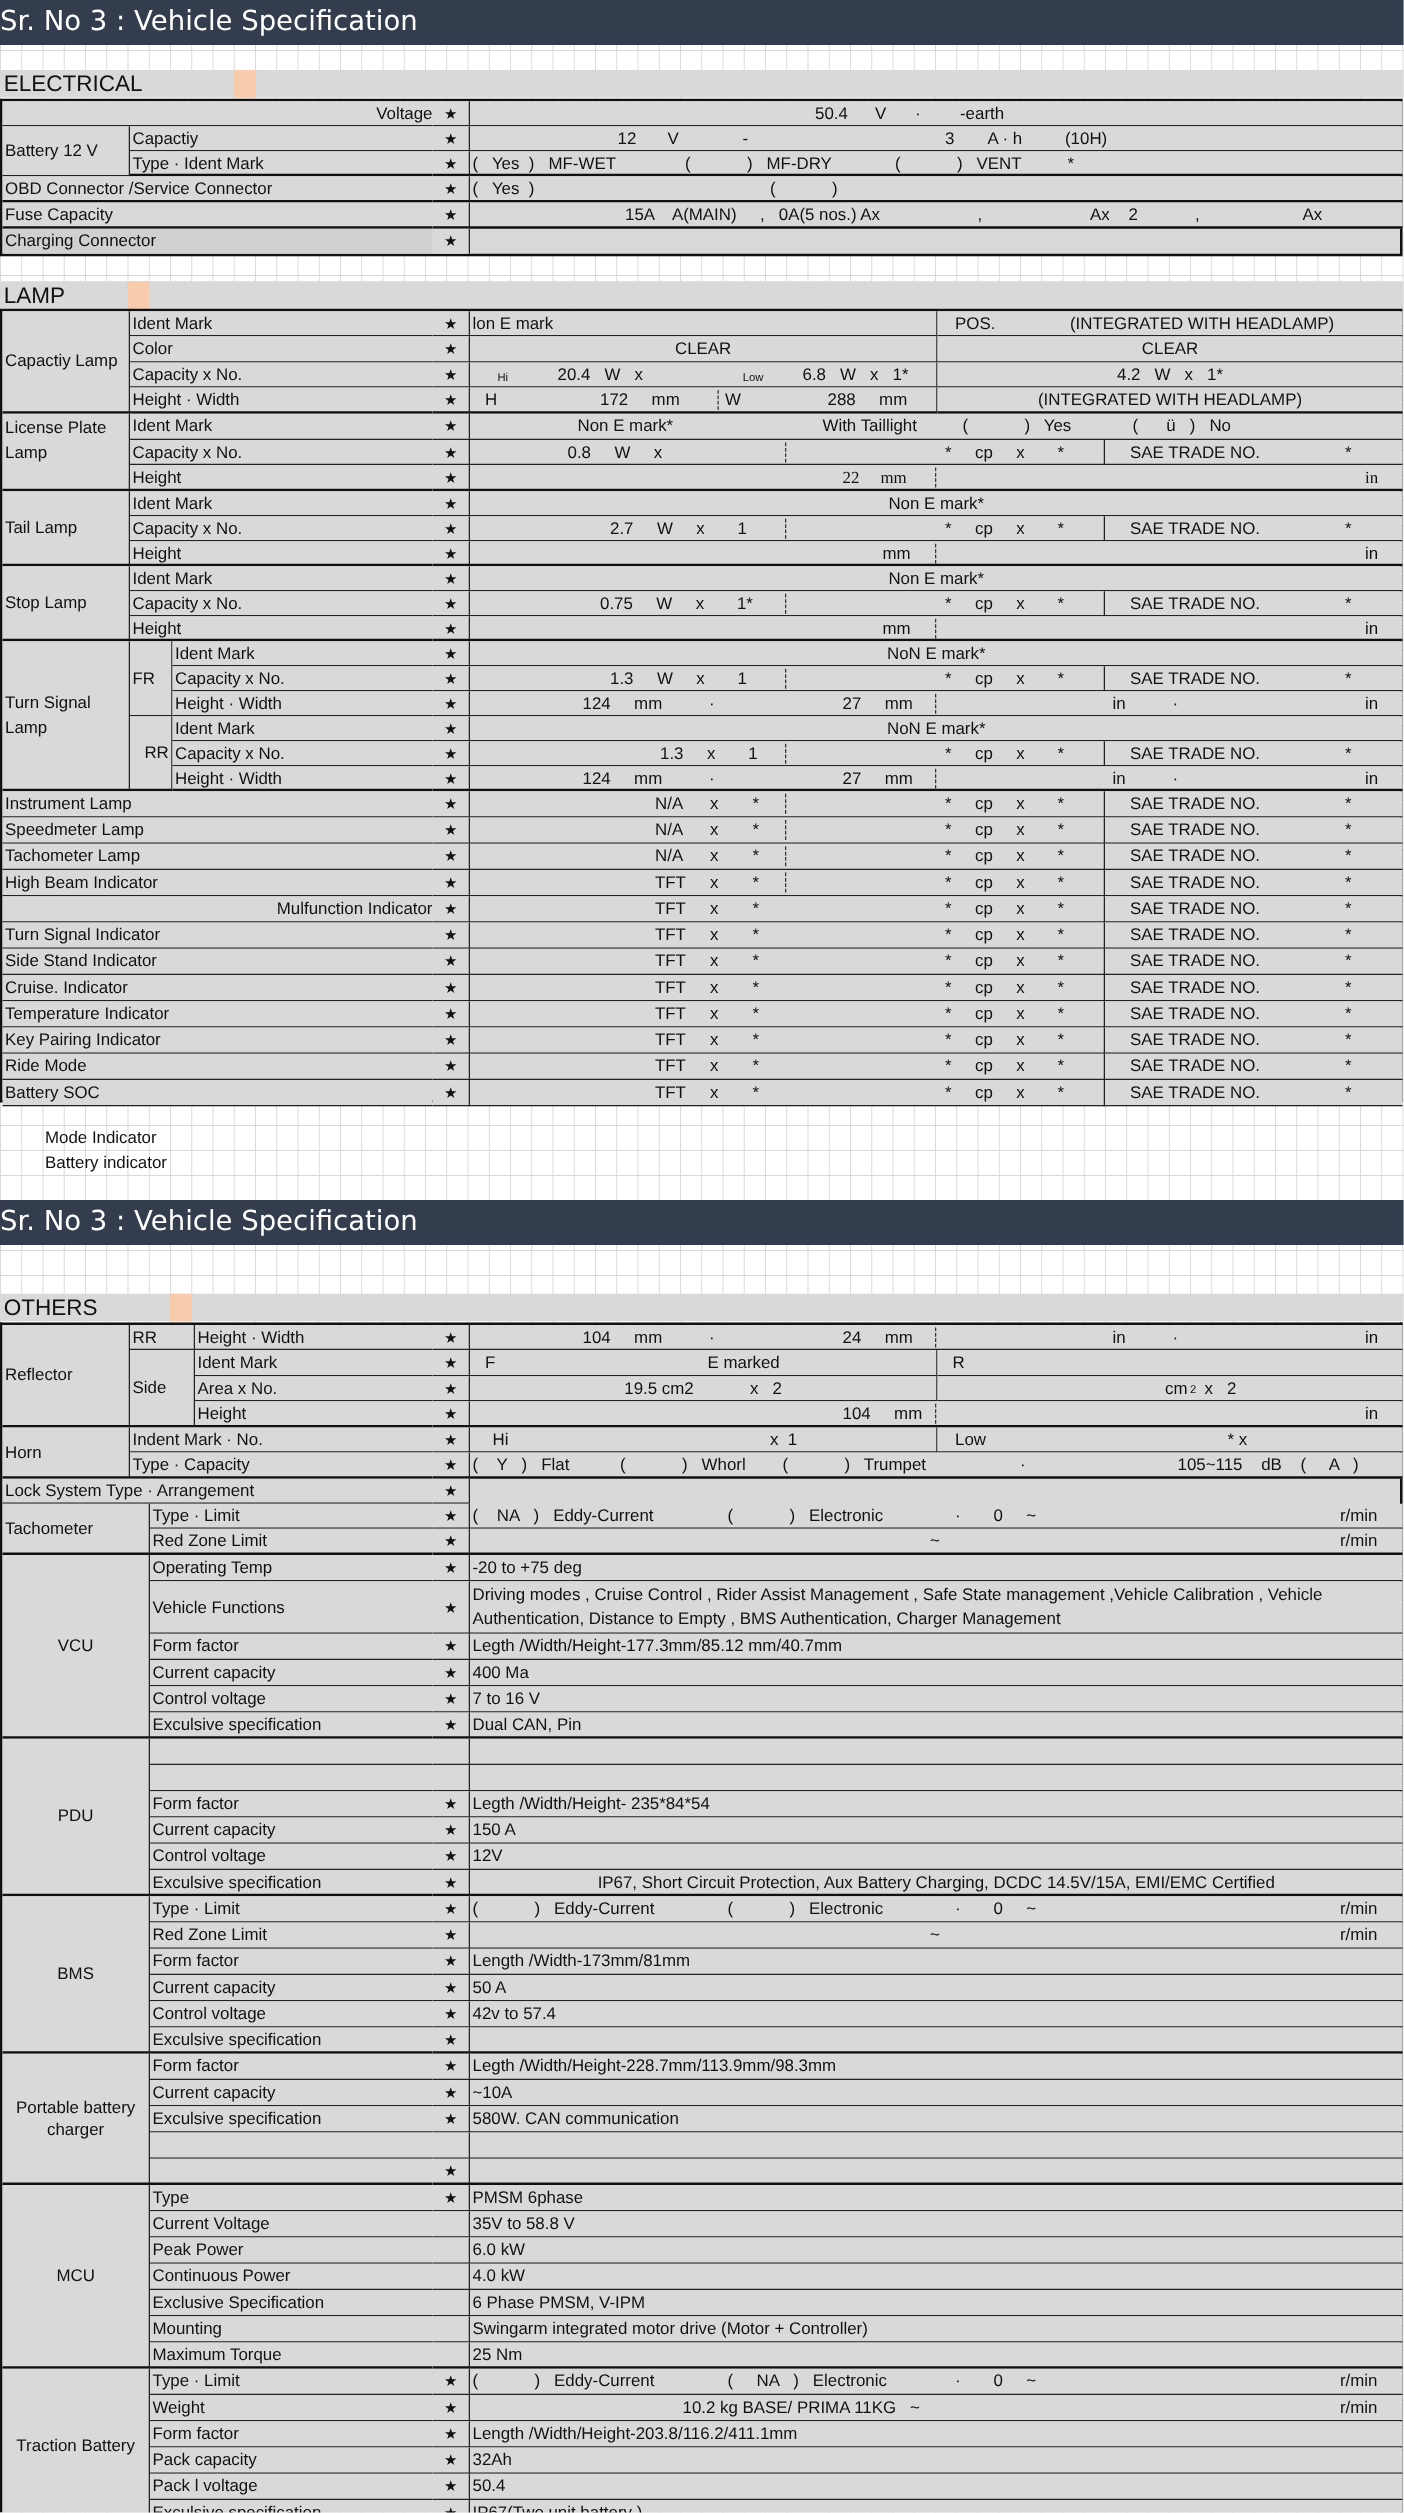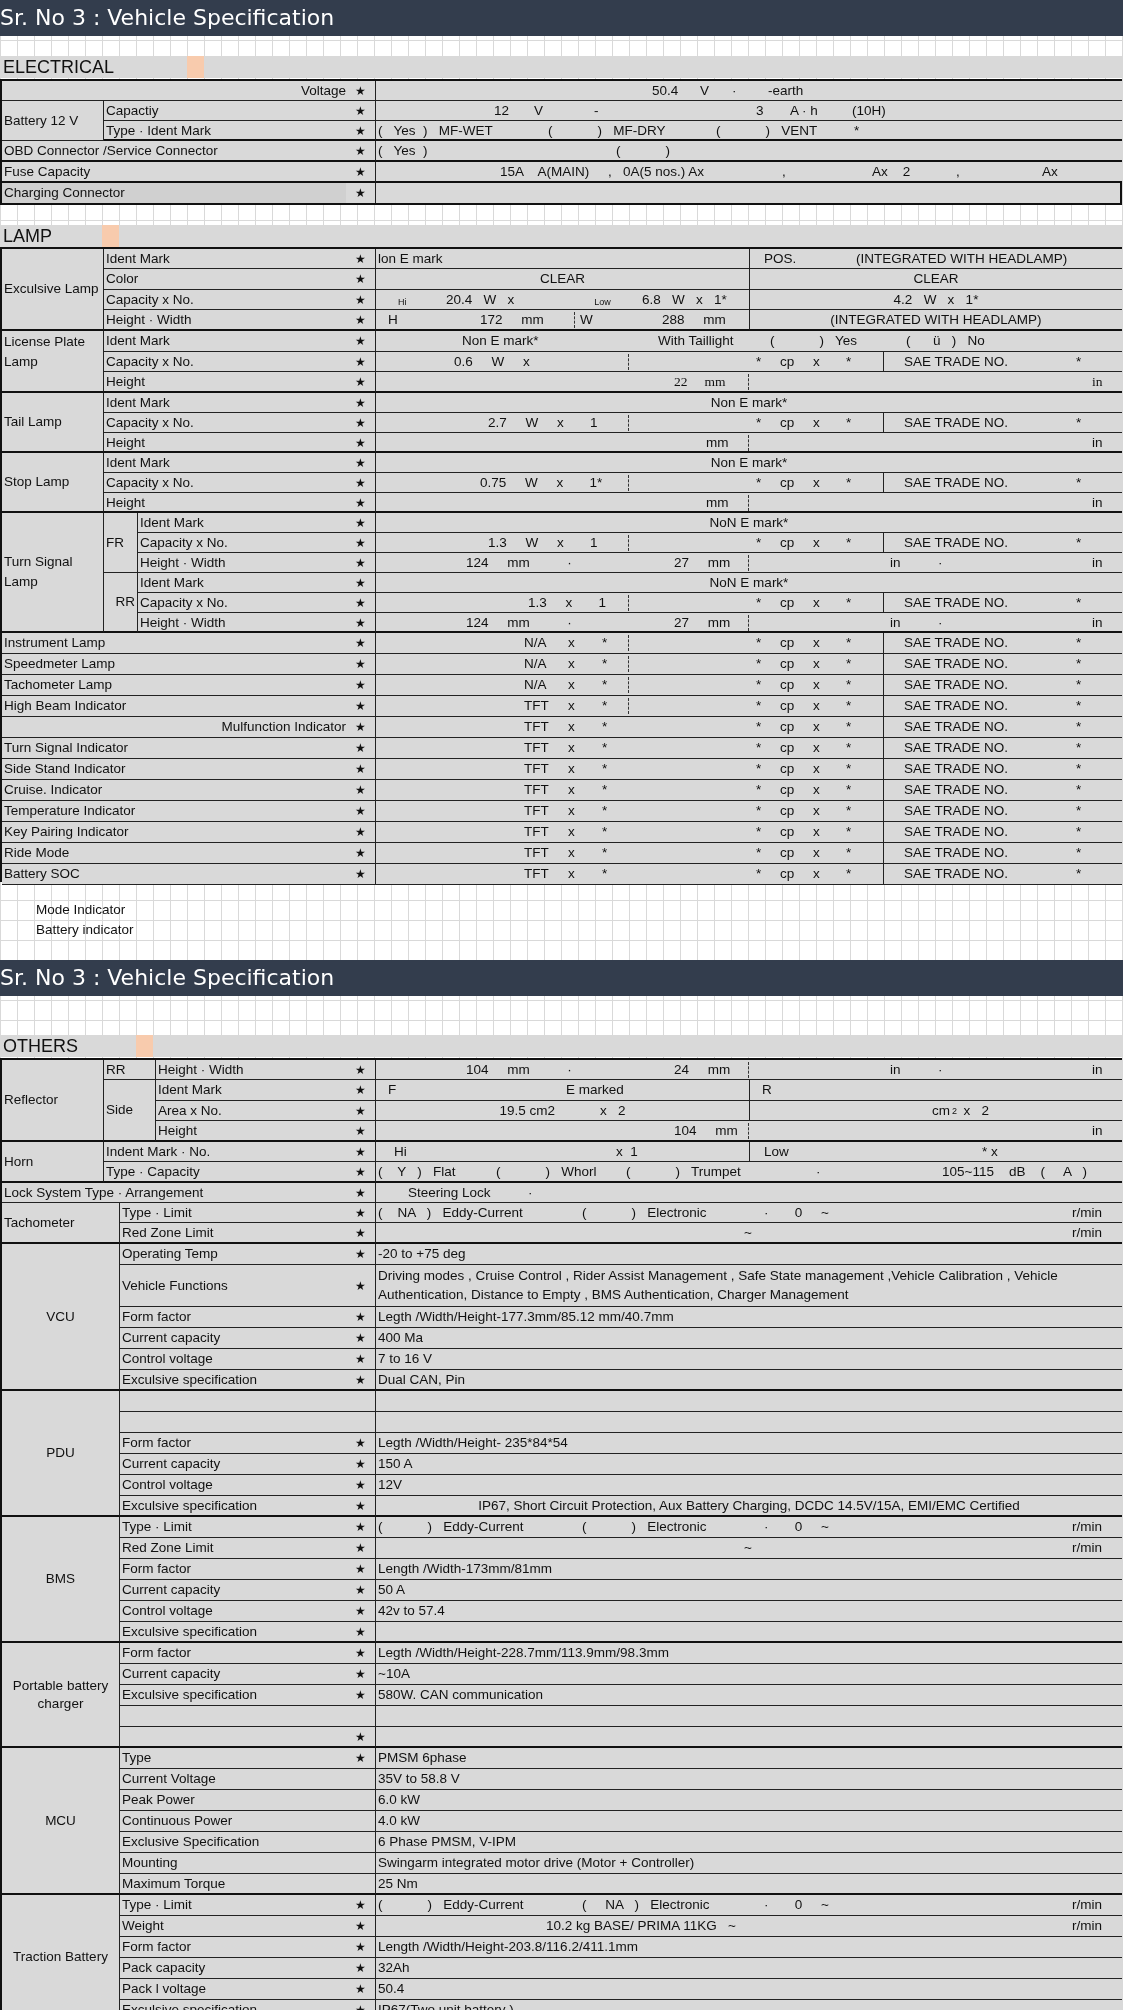--- a/index.html
+++ b/index.html
@@ -101,21 +101,21 @@
   <div class="c star" style="left:344px;top:102px;width:30px;height:20px;border-bottom:none;">★</div>
 </div>
 
 <div class="section-head" style="top:225px;">
   <span>LAMP</span>
   <span class="accent" style="left:102px;width:17px;"></span>
 </div>
 
 <div class="sheet" style="top:247px; height:635px;">
 
-  <div class="c vctr thick-b" style="left:0;top:0;width:102px;height:82px;white-space:normal;line-height:20px;">Exculsive Lamp</div>
+  <div class="c vctr thick-b" style="left:0;top:0;width:102px;height:82px;white-space:normal;line-height:20px;">Capactiy Lamp</div>
   <div class="c" style="left:102px;top:0;width:242px;height:20px;border-right:none;">Ident Mark</div>
   <div class="c star" style="left:344px;top:0;width:30px;height:20px;">★</div>
   <div class="c" style="left:374px;top:0;width:374px;height:20px;">lon E mark</div>
   <div class="c" style="left:748px;top:0;width:372px;height:20px;border-right:none;">
     <span class="t" style="left:14px;">POS.</span>
     <span class="t" style="left:106px;">(INTEGRATED WITH HEADLAMP)</span>
   </div>
 
   <div class="c" style="left:102px;top:20px;width:242px;height:21px;border-right:none;">Color</div>
   <div class="c star" style="left:344px;top:20px;width:30px;height:21px;">★</div>
@@ -148,21 +148,21 @@
   <div class="c star" style="left:344px;top:82px;width:30px;height:21px;">★</div>
   <div class="c nob-r" style="left:374px;top:82px;width:746px;height:21px;">
     <span class="t" style="left:86px;">Non E mark*</span>
     <span class="t" style="left:282px;">With Taillight</span>
     <span class="t" style="left:394px;white-space:pre;">(            )   Yes</span>
     <span class="t" style="left:530px;white-space:pre;">(      ü   )   No</span>
   </div>
   <div class="c" style="left:102px;top:103px;width:242px;height:20px;border-right:none;">Capacity x No.</div>
   <div class="c star" style="left:344px;top:103px;width:30px;height:20px;">★</div>
   <div class="c" style="left:374px;top:103px;width:508px;height:20px;">
-    <span class="t" style="left:78px;white-space:pre;">0.6     W     x</span>
+    <span class="t" style="left:78px;white-space:pre;">0.8     W     x</span>
     <span class="dash" style="left:252px;top:2px;height:16px;"></span>
     <span class="t" style="left:380px;white-space:pre;">*     cp     x       *</span>
   </div>
   <div class="c nob-r" style="left:882px;top:103px;width:238px;height:20px;">
     <span class="t" style="left:20px;">SAE TRADE NO.</span>
     <span class="t" style="left:192px;">*</span>
   </div>
   <div class="c thick-b" style="left:102px;top:123px;width:242px;height:21px;border-right:none;">Height</div>
   <div class="c star thick-b" style="left:344px;top:123px;width:30px;height:21px;">★</div>
   <div class="c thick-b nob-r" style="left:374px;top:123px;width:746px;height:21px;font-family:Liberation Serif, serif;">
@@ -484,21 +484,20 @@
   <div class="c thick-b nob-r" style="left:374px;top:102px;width:746px;height:21px;">
     <span class="t" style="left:2px;white-space:pre;">(    Y   )   Flat</span>
     <span class="t" style="left:120px;white-space:pre;">(            )   Whorl</span>
     <span class="t" style="left:250px;white-space:pre;">(            )   Trumpet</span>
     <span class="t" style="left:440px;">·</span>
     <span class="t" style="left:566px;white-space:pre;">105~115    dB    (     A   )</span>
   </div>
 
   <div class="c" style="left:0;top:123px;width:344px;height:20px;border-right:none;">Lock System Type · Arrangement</div>
   <div class="c star" style="left:344px;top:123px;width:30px;height:20px;">★</div>
-  <div class="c nob-r" style="left:374px;top:123px;width:746px;height:20px;padding-left:32px;white-space:pre;">Steering Lock          ·</div>
 
   <div class="c vctr thick-b" style="left:0;top:143px;width:118px;height:41px;">Tachometer</div>
   <div class="c" style="left:118px;top:143px;width:226px;height:20px;border-right:none;">Type · Limit</div>
   <div class="c star" style="left:344px;top:143px;width:30px;height:20px;">★</div>
   <div class="c nob-r" style="left:374px;top:143px;width:746px;height:20px;">
     <span class="t" style="left:2px;white-space:pre;">(    NA   )   Eddy-Current</span>
     <span class="t" style="left:206px;white-space:pre;">(            )   Electronic</span>
     <span class="t" style="left:388px;white-space:pre;">·       0     ~</span>
     <span class="t" style="left:696px;">r/min</span>
   </div>

